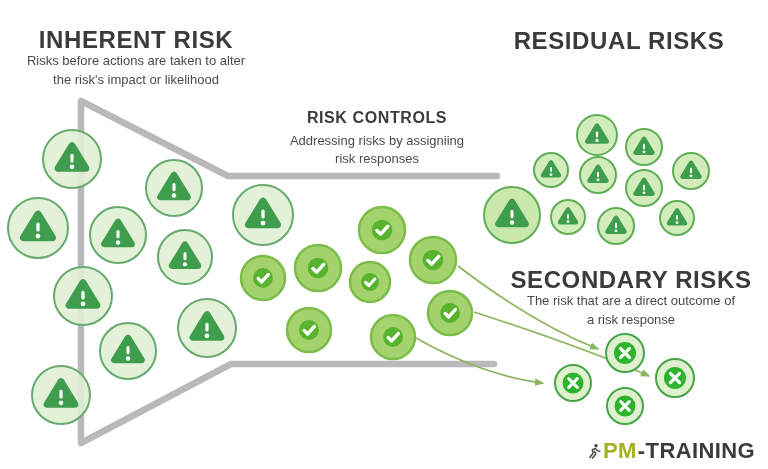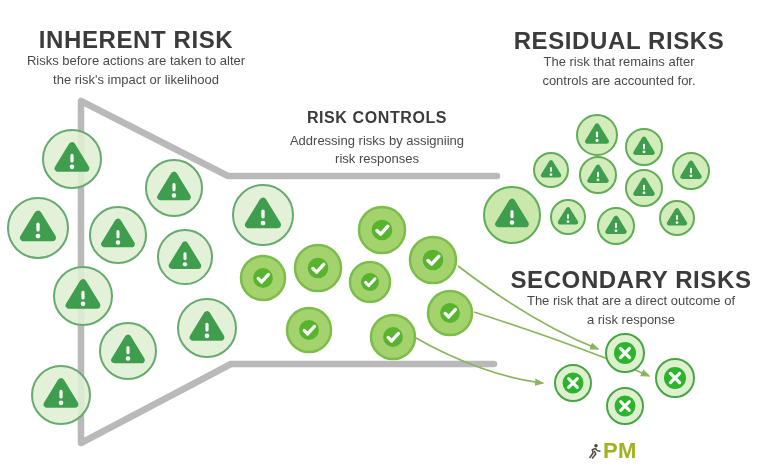--- a/index.html
+++ b/index.html
@@ -240,28 +240,28 @@
   <p><span>Risks before actions are taken to alter</span><br><span>the risk's impact or likelihood</span></p>
 </div>
 
 <div class="label-block controls">
   <h1 class="t-lg">RISK CONTROLS</h1>
   <p><span>Addressing risks by assigniing</span><br><span>risk responses</span></p>
 </div>
 
 <div class="label-block residual">
   <h1 class="t-xl">RESIDUAL RISKS</h1>
-  <p><span>The risk that remains after</span><br><span>controls are accounted for.</span></p>
 </div>
 
 <div class="label-block secondary">
   <h1 class="t-xl">SECONDARY RISKS</h1>
   <p><span>The risk that are a direct outcome of</span><br><span>a risk response</span></p>
 </div>
 
 <div class="logo">
   <svg width="13" height="16" viewBox="0 0 14 16">
     <circle cx="8.6" cy="2.4" r="1.9" fill="#4a4a44"></circle>
     <path d="M2,15 L5.5,10.2 L4.6,6.6 L8,5.2 L10,7.6 L12.8,8.2" stroke="#4a4a44" stroke-width="1.6" fill="none" stroke-linecap="round" stroke-linejoin="round"></path>
     <path d="M4.8,15.6 L8.4,11.2 L7,8.4" stroke="#4a4a44" stroke-width="1.6" fill="none" stroke-linecap="round" stroke-linejoin="round"></path>
   </svg>
   <span class="pm">PM</span>
+    <span class="training">-TRAINING</span>
 </div>
 
 </body></html>

